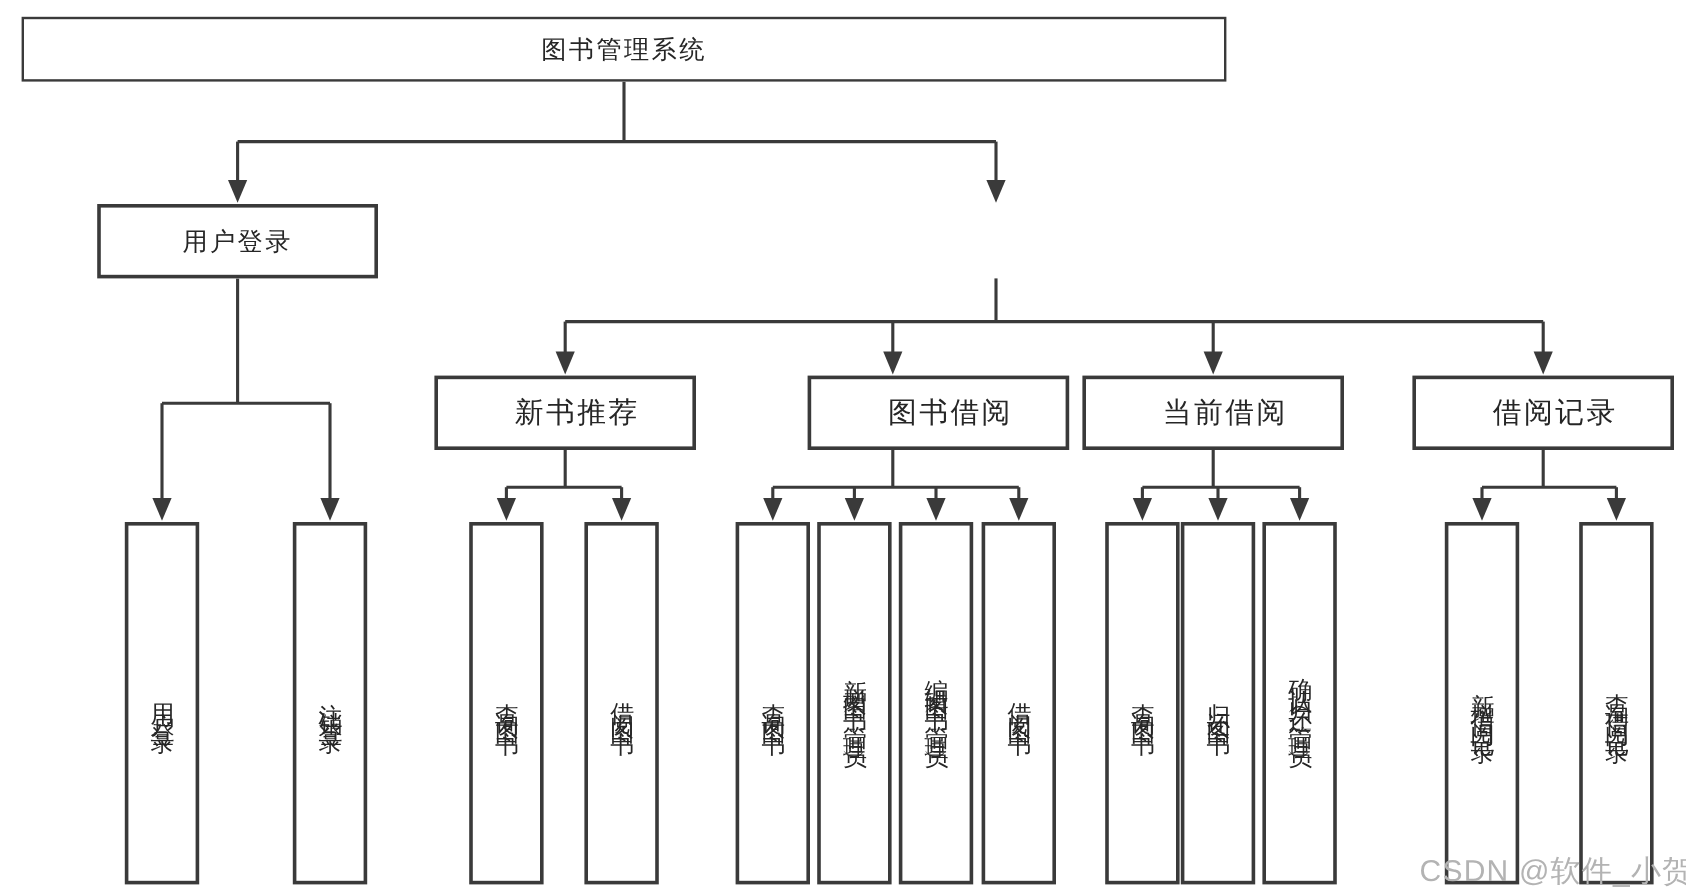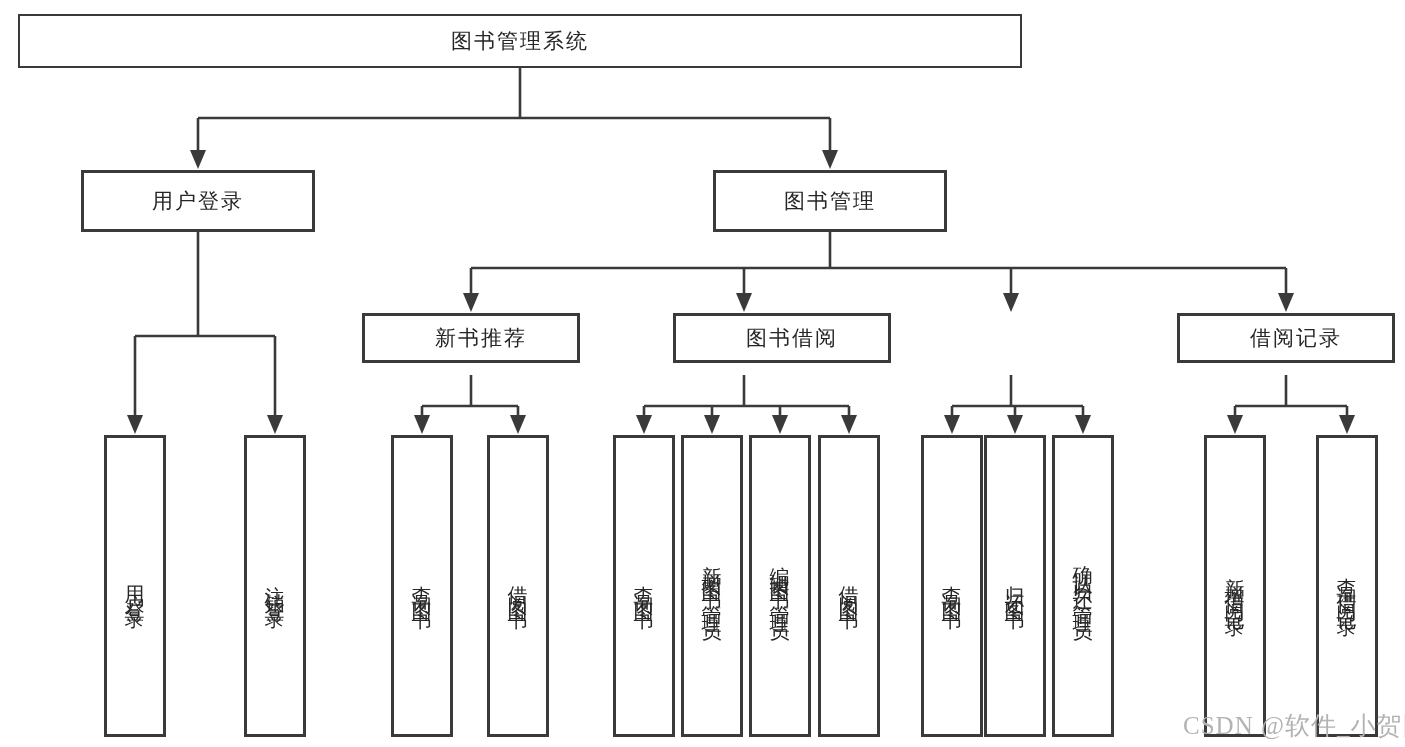--- a/index.html
+++ b/index.html
@@ -6,42 +6,42 @@
     --line:#3a3a3a;
     --text:#262626;
     --wm:#b3b3b3;
     --bg:#ffffff;
   }
   html,body{margin:0;padding:0;background:var(--bg);}
   .canvas{
     position:relative;
     width:1405px;height:747px;
     background:var(--bg);
-    font-family:Liberation Serif, serif;
+    font-family:Liberation Sans, sans-serif;
     overflow:hidden;
   }
   .canvas *, .canvas{box-sizing:border-box;}
   svg.connectors{position:absolute;left:0;top:0;z-index:0;}
   svg.connectors path{stroke:var(--line);stroke-width:2.6;fill:none;}
   svg.connectors polygon{fill:var(--line);stroke:none;}
   .box{
     position:absolute;
     background:#fff;
     border:3px solid var(--line);
     display:flex;align-items:center;justify-content:center;
     color:var(--text);
     z-index:1;
   }
   .box.root{
     left:18px;top:14px;width:1004px;height:54px;
     border-width:2px;
     font-size:21px;letter-spacing:2px;
   }
   .box.lvl2{top:170px;width:234px;height:62px;font-size:21px;letter-spacing:2px;}
-  .box.lvl3{top:313px;width:218px;height:50px;font-size:21px;letter-spacing:2px;padding-left:20px;}
+  .box.lvl3{top:313px;width:218px;height:62px;font-size:24px;letter-spacing:2px;padding-left:20px;}
   .box.leaf{top:435px;width:62px;height:302px;}
   .vtext{
     writing-mode:vertical-rl;
     text-orientation:mixed;
     font-size:20px;
     letter-spacing:8px;
     line-height:1;
     color:var(--text);
     white-space:nowrap;
   }
@@ -121,29 +121,29 @@
       <polygon points="1339,415 1355,415 1347,434"></polygon>
   </svg>
 
   <div class="box root">
     <span>图书管理系统</span>
   </div>
 
   <div class="box lvl2" style="left:81px">
     <span>用户登录</span>
   </div>
-  <div class="box lvl2" style="left:713px">
-    <span>图书管理</span>
-  </div>
 
   <div class="box lvl3" style="left:362px">
     <span>新书推荐</span>
   </div>
   <div class="box lvl3" style="left:673px">
     <span>图书借阅</span>
+  </div>
+  <div class="box lvl3" style="left:902px">
+    <span>当前借阅</span>
   </div>
   <div class="box lvl3" style="left:1177px">
     <span>借阅记录</span>
   </div>
 
   <div class="box leaf" style="left:104px">
     <span class="vtext">用户登录</span>
   </div>
   <div class="box leaf" style="left:244px">
     <span class="vtext">注销登录</span>

